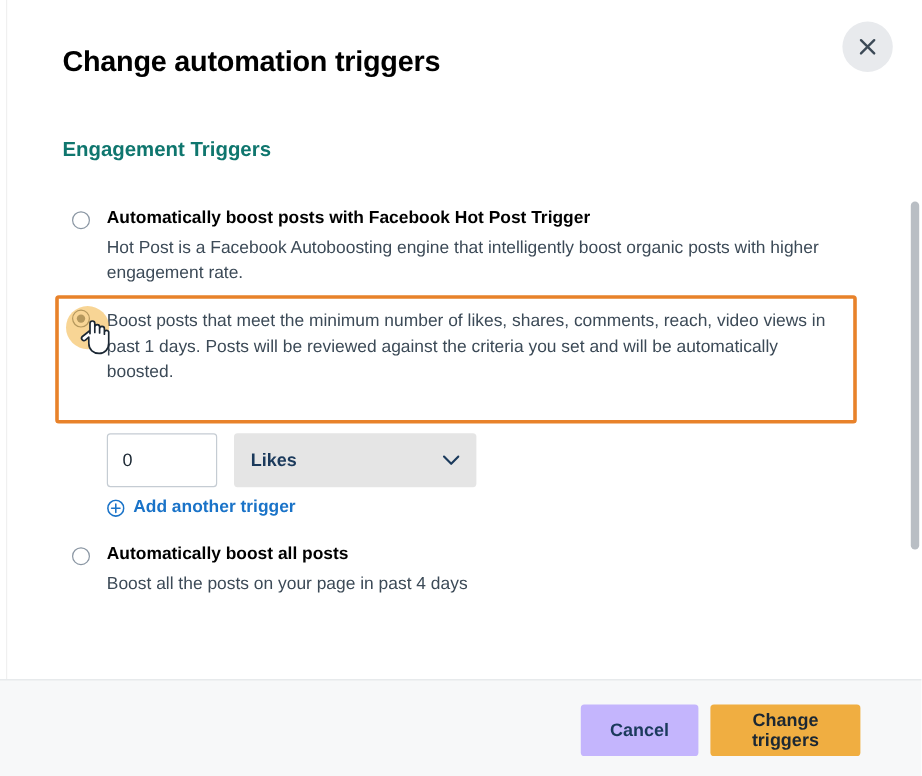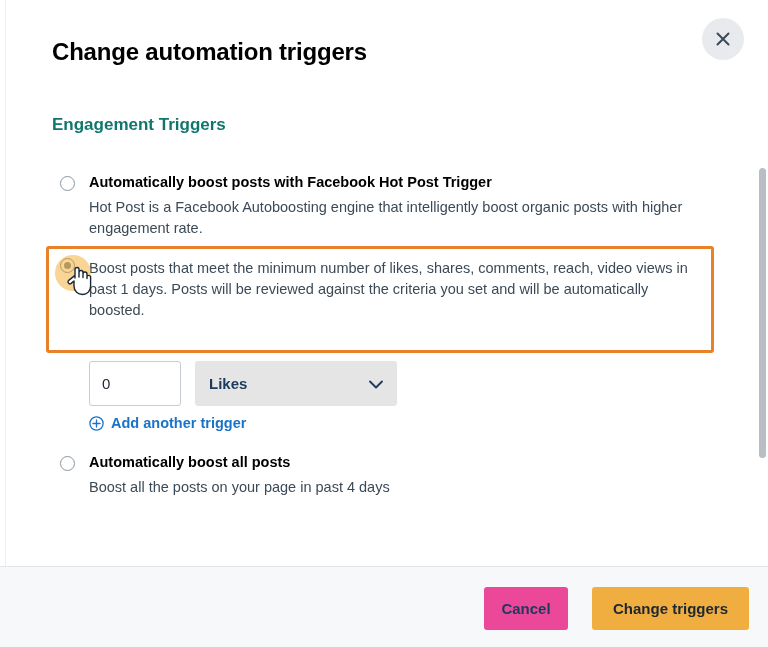--- a/index.html
+++ b/index.html
@@ -213,27 +213,27 @@
     height: 43px;
     border: none;
     border-radius: 3px;
     font-size: 15px;
     font-weight: bold;
     cursor: pointer;
     font-family: "Liberation Sans", sans-serif;
   }
   .btn-cancel {
     left: 484px;
-    width: 84px;
-    background: #ec4899;
+    width: 98px;
+    background: #c4b5fd;
     color: #1b3a5c;
   }
   .btn-primary {
     left: 592px;
-    width: 157px;
+    width: 125px;
     background: #f0ae41;
     color: #1b2733;
   }
 
   
   .scrollbar-track {
     position: absolute;
     right: 1px;
     top: 0;
     width: 7px;

